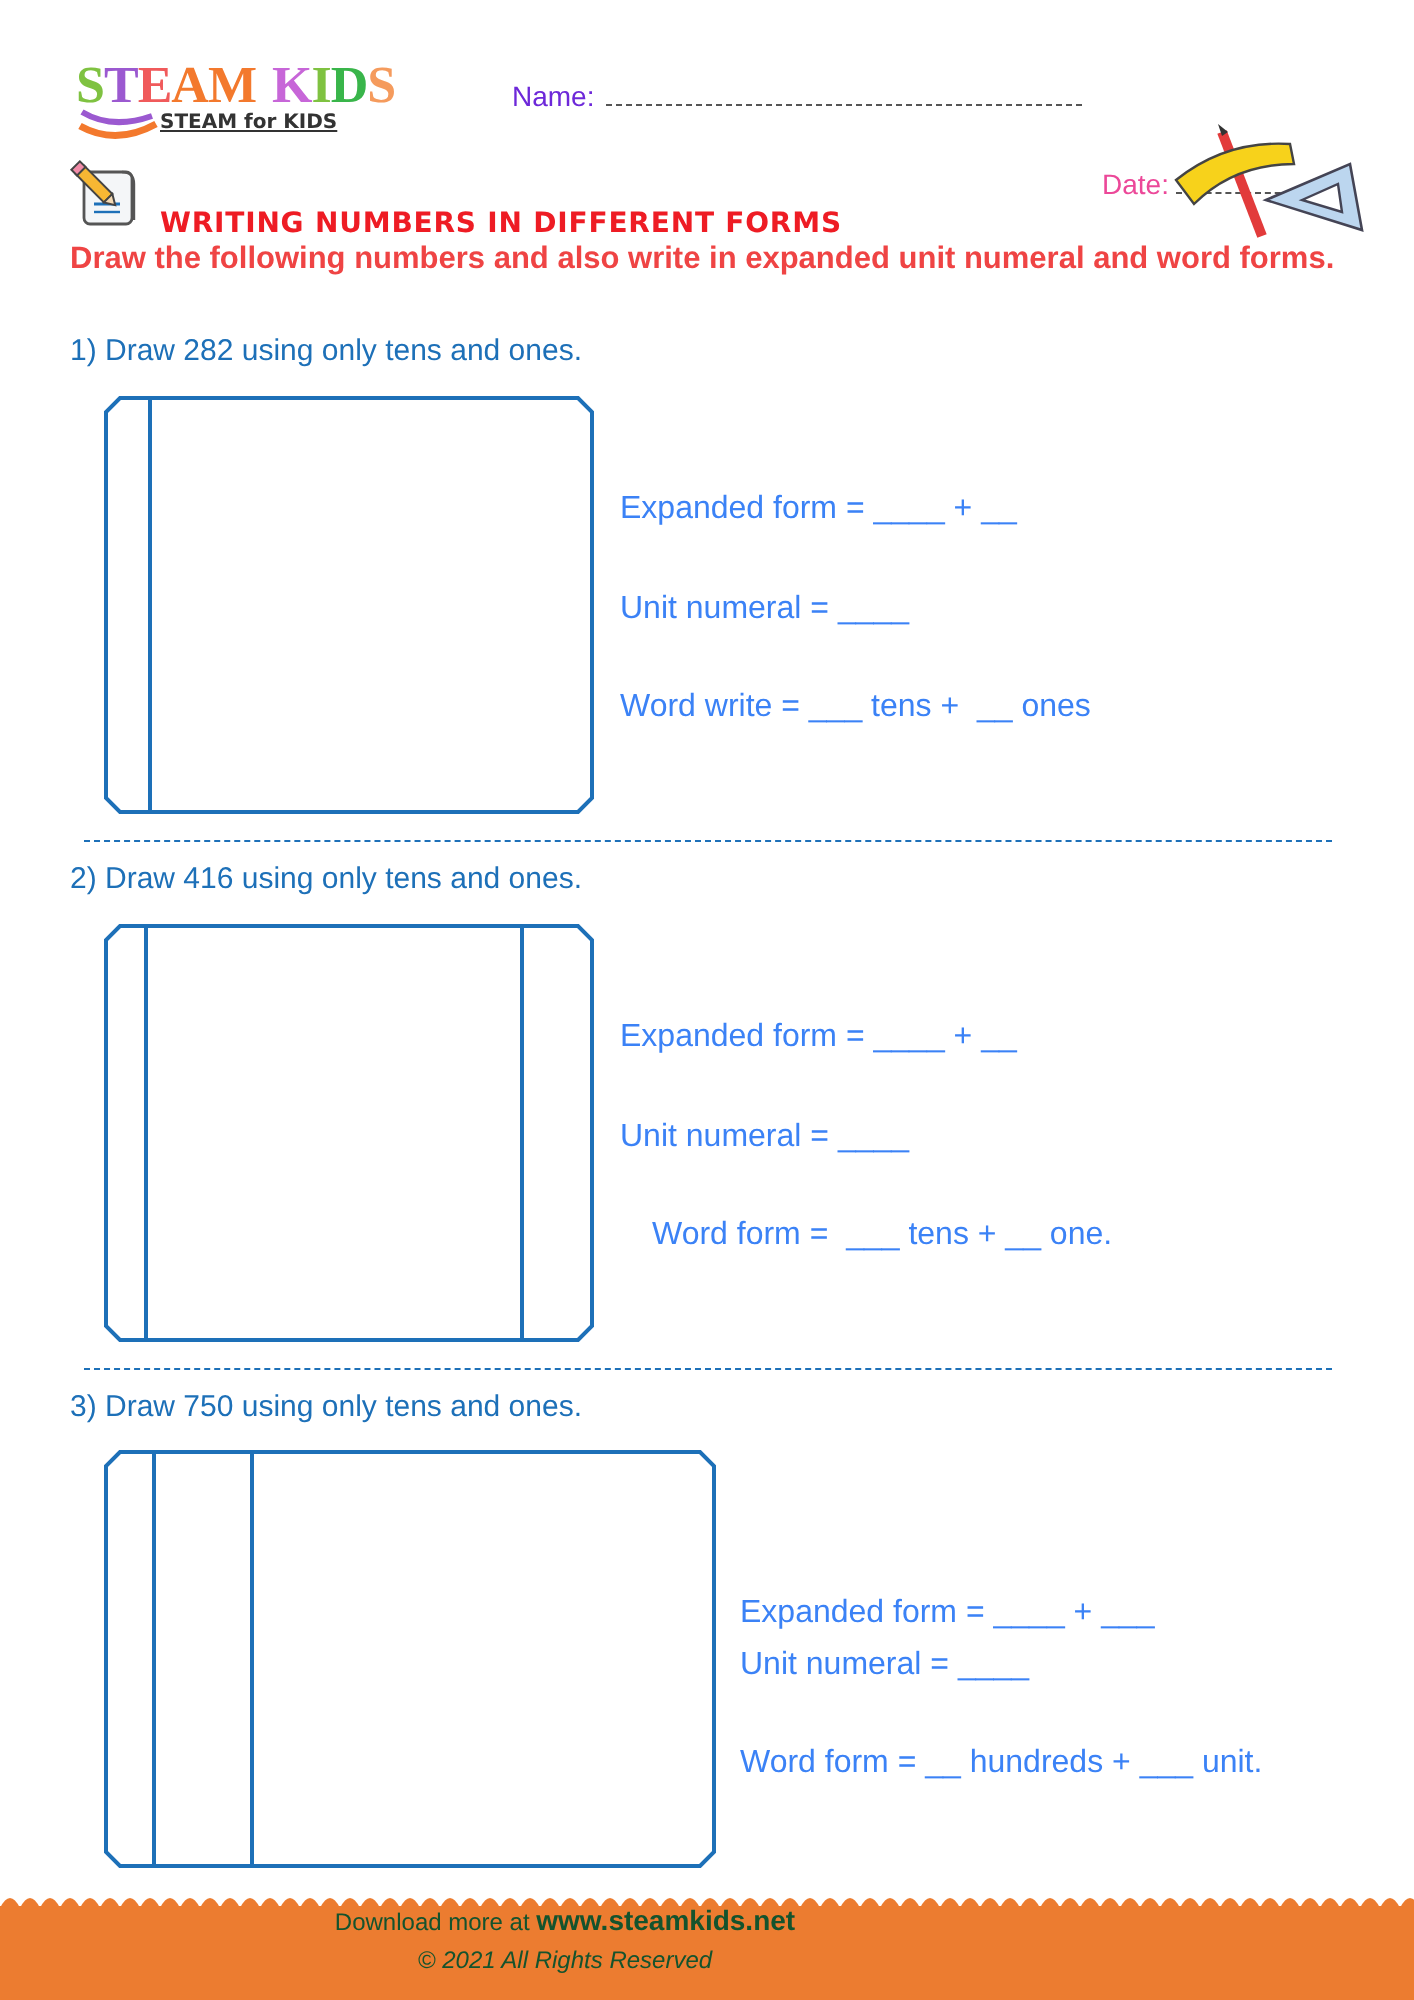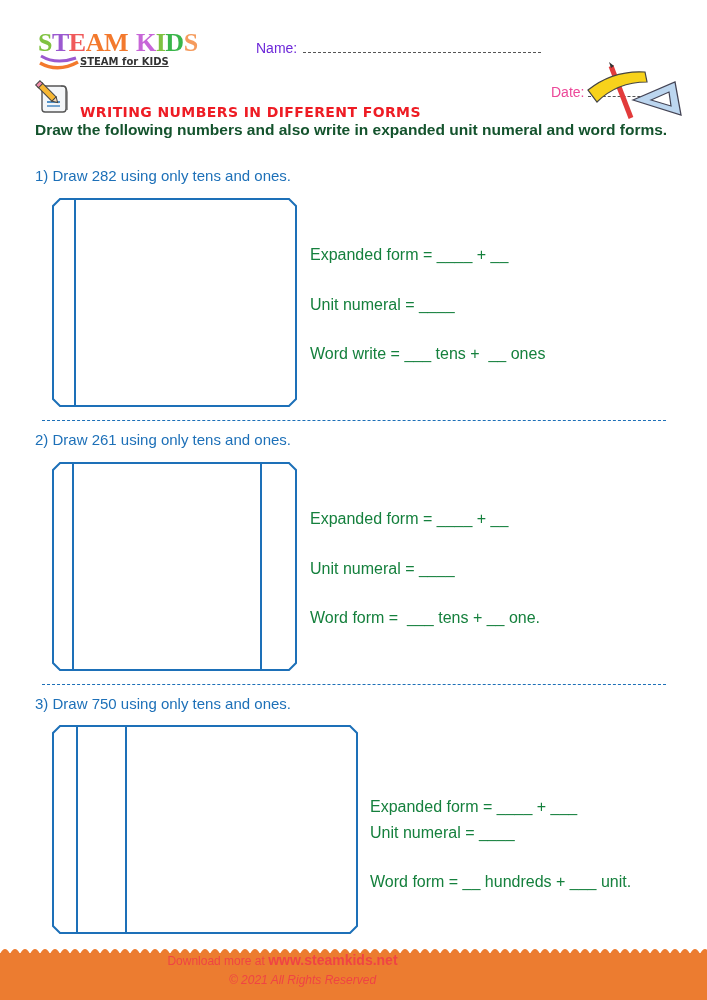--- a/index.html
+++ b/index.html
@@ -23,38 +23,38 @@
     .name-line { left: 256px; top: 40px; font-size: 14px; color: #6d28d9; }
     .name-dots { display: inline-block; width: 238px; border-bottom: 1px dashed #555; margin-left: 6px; vertical-align: baseline; }
     .date-line { left: 551px; top: 40px; font-size: 14px; color: #ec4899; margin-top: 44px; }
     .date-dots { display: inline-block; width: 82px; border-bottom: 1px dashed #555; margin-left: 4px; }
     .title {
       left: 80px; top: 88px; font-size: 14px; font-weight: bold; color: #ee1c24;
       letter-spacing: 0.4px; font-family: "DejaVu Sans", sans-serif; margin-top: 16px;
     }
     .instructions {
       left: 35px; top: 119px; width: 650px; font-size: 15.5px; font-weight: bold;
-      color: #14532d; line-height: 22px; font-family: "Liberation Sans", sans-serif;
+      color: #ef4444; line-height: 22px; font-family: "Liberation Sans", sans-serif;
     }
     .q-label { left: 35px; font-size: 15px; color: #1d70b8; }
-    .form-line { font-size: 16px; color: #15803d; white-space: pre; }
+    .form-line { font-size: 16px; color: #3b82f6; white-space: pre; }
     .box { position: absolute; }
     .sep {
       position: absolute; left: 42px; width: 624px; height: 0;
       border-top: 1.3px dashed #1d70b8;
     }
     .footer {
       position: absolute; left: 0; top: 944px; width: 707px; height: 56px;
     }
     .footer-text {
-      position: absolute; left: 0; width: 565px; text-align: center; color: #ef4444;
+      position: absolute; left: 0; width: 565px; text-align: center; color: #14532d;
     }
     .dl { top: 952px; font-size: 12px; }
     .dl b { font-size: 14px; }
-    .copy { top: 973px; font-size: 12px; font-style: italic; margin-left: 20px; }
+    .copy { top: 973px; font-size: 12px; font-style: italic; }
   </style>
 </head>
 <body>
 
 <div class="abs logo-main">
   <span style="color:#7fc241">S</span><span style="color:#9b59d0">T</span><span style="color:#f05a5b">E</span><span style="color:#f3792d">A</span><span style="color:#f3792d">M</span><span style="display:inline-block;width:8px"></span><span style="color:#c766d8">K</span><span style="color:#7fc241">I</span><span style="color:#39b54a">D</span><span style="color:#f59b5d">S</span>
 </div>
 <svg class="abs logo-swoosh" width="42" height="20">
   <path d="M3 3 Q18 12 38 5" stroke="#9b59d0" stroke-width="3" fill="none"></path>
   <path d="M2 10 Q20 20 40 9" stroke="#f3792d" stroke-width="3.5" fill="none"></path>
@@ -94,29 +94,29 @@
 <svg class="box" style="left:50px;top:196px" width="252" height="214">
   <path d="M10 3 L239 3 L246 10 L246 203 L239 210 L10 210 L3 203 L3 10 Z" fill="none" stroke="#1d70b8" stroke-width="2"></path>
   <line x1="25" y1="3" x2="25" y2="210" stroke="#1d70b8" stroke-width="2"></line>
 </svg>
 <div class="abs form-line" style="left:310px;top:246px">Expanded form = ____ + __</div>
 <div class="abs form-line" style="left:310px;top:296px">Unit numeral = ____</div>
 <div class="abs form-line" style="left:310px;top:345px">Word write = ___ tens +  __ ones</div>
 
 <div class="sep" style="top:420px"></div>
 
-<div class="abs q-label" style="top:431px">2) Draw 261 using only tens and ones.</div>
+<div class="abs q-label" style="top:431px">2) Draw 416 using only tens and ones.</div>
 <svg class="box" style="left:50px;top:460px" width="252" height="214">
   <path d="M10 3 L239 3 L246 10 L246 203 L239 210 L10 210 L3 203 L3 10 Z" fill="none" stroke="#1d70b8" stroke-width="2"></path>
   <line x1="23" y1="3" x2="23" y2="210" stroke="#1d70b8" stroke-width="2"></line>
   <line x1="211" y1="3" x2="211" y2="210" stroke="#1d70b8" stroke-width="2"></line>
 </svg>
 <div class="abs form-line" style="left:310px;top:510px">Expanded form = ____ + __</div>
 <div class="abs form-line" style="left:310px;top:560px">Unit numeral = ____</div>
-<div class="abs form-line" style="left:310px;top:609px">Word form =  ___ tens + __ one.</div>
+<div class="abs form-line" style="left:326px;top:609px">Word form =  ___ tens + __ one.</div>
 
 <div class="sep" style="top:684px"></div>
 
 <div class="abs q-label" style="top:695px">3) Draw 750 using only tens and ones.</div>
 <svg class="box" style="left:50px;top:723px" width="313" height="214">
   <path d="M10 3 L300 3 L307 10 L307 203 L300 210 L10 210 L3 203 L3 10 Z" fill="none" stroke="#1d70b8" stroke-width="2"></path>
   <line x1="27" y1="3" x2="27" y2="210" stroke="#1d70b8" stroke-width="2"></line>
   <line x1="76" y1="3" x2="76" y2="210" stroke="#1d70b8" stroke-width="2"></line>
 </svg>
 <div class="abs form-line" style="left:370px;top:798px">Expanded form = ____ + ___</div>

